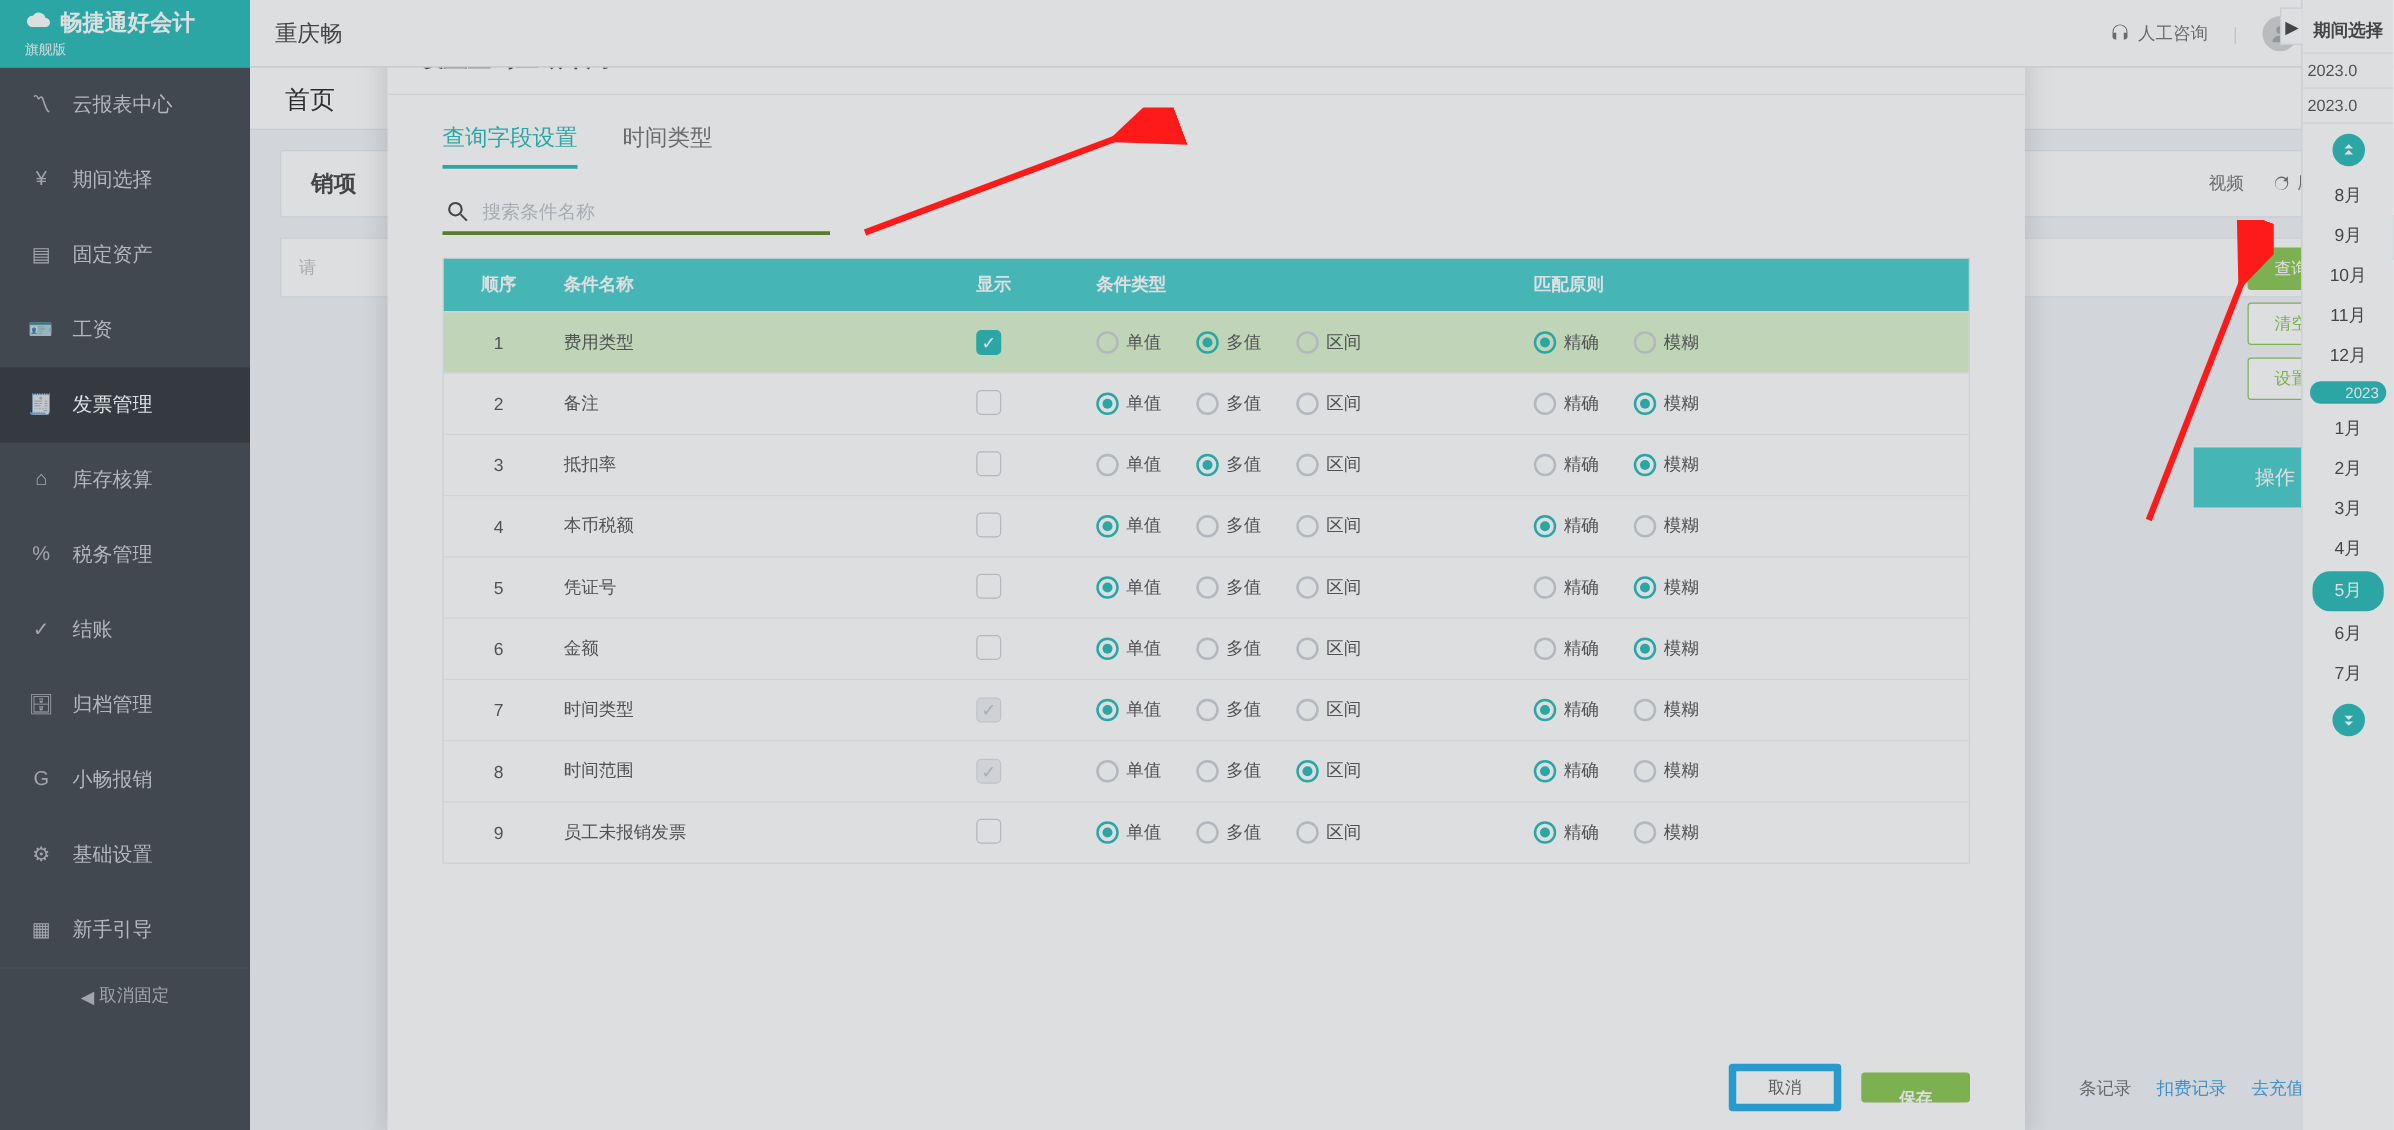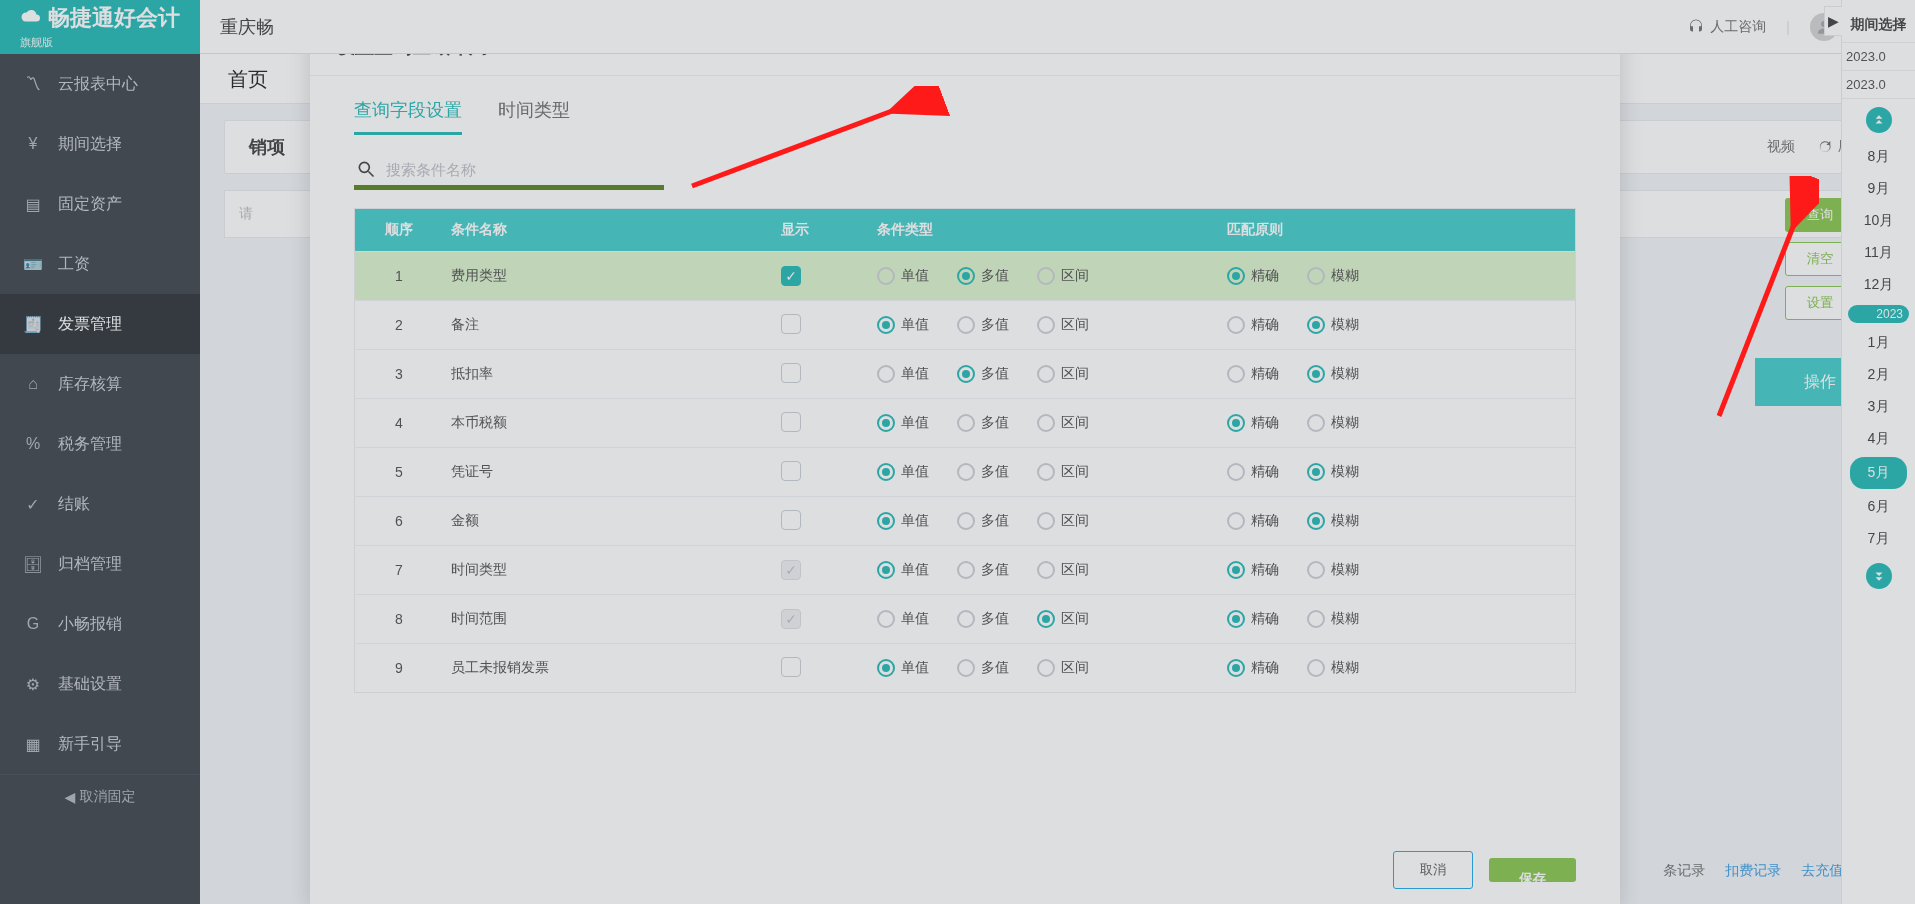--- a/index.html
+++ b/index.html
@@ -1,21 +1,21 @@
 <!DOCTYPE html>
 <html><head>
 <meta charset="utf-8">
 <style>
   * { box-sizing: border-box; margin: 0; padding: 0; }
   body { font-family: "Microsoft YaHei", Arial, sans-serif; font-size: 14px; color: #333; background: #f5f5f5; width: 1915px; height: 904px; overflow: hidden; position: relative; }
 
   
   .topbar { position: absolute; top: 0; left: 0; right: 0; height: 54px; background: #fff; border-bottom: 1px solid #e0e0e0; display: flex; align-items: center; z-index: 1; }
   .logo { width: 200px; height: 54px; background: #13b5b1; color: #fff; display: flex; flex-direction: column; justify-content: center; padding-left: 20px; }
-  .logo-main { font-size: 22px; font-weight: bold; display: flex; align-items: center; gap: 6px; }
+  .logo-main { font-size: 18px; font-weight: bold; display: flex; align-items: center; gap: 6px; }
   .logo-sub { font-size: 11px; opacity: .9; margin-top: 2px; }
   .topbar-right { margin-left: auto; display: flex; align-items: center; gap: 20px; padding-right: 30px; color: #666; }
   .topbar-item { display: flex; align-items: flex-start; gap: 5px; cursor: pointer; }
   .topbar-sep { color: #ddd; }
   .avatar { width: 28px; height: 28px; border-radius: 50%; background: #d0d0d0; display: inline-flex; align-items: center; justify-content: center; color: #888; }
 
   
   .sidebar { position: absolute; top: 54px; left: 0; width: 200px; bottom: 0; background: #30373f; color: #c6cad1; overflow-y: auto; z-index: 1; }
   .sidebar-item { display: flex; align-items: center; gap: 14px; height: 60px; padding: 0 22px; cursor: pointer; font-size: 16px; }
   .sidebar-item.active { background: #1f252b; color: #fff; }
@@ -25,21 +25,21 @@
   
   .main { position: absolute; top: 54px; left: 200px; right: 0; bottom: 0; background: #f1f4f7; overflow: hidden; }
   .tabs-row { height: 50px; background: #fff; display: flex; align-items: flex-end; padding-left: 24px; gap: 30px; border-bottom: 1px solid #e5e8ec; }
   .tab { padding: 10px 4px; color: #111; font-size: 20px; }
   .tab-close { position: absolute; right: 42px; top: 8px; width: 32px; height: 32px; border: 1px solid #ddd; background: #fff; display: flex; align-items: center; justify-content: center; cursor: pointer; }
   .tab-expand { position: absolute; right: 4px; top: 8px; width: 32px; height: 32px; border: 1px solid #ddd; background: #fff; display: flex; align-items: center; justify-content: center; cursor: pointer; }
   .toolbar { height: 54px; display: flex; align-items: center; padding: 0 24px; background: #fff; margin: 16px 24px 0; border: 1px solid #e5e8ec; border-radius: 2px; }
   .toolbar-left { font-weight: bold; font-size: 18px; color: #333; }
   .toolbar-right { margin-left: auto; display: flex; align-items: center; gap: 22px; color: #666; }
   .toolbar-link { display: flex; align-items: center; gap: 5px; cursor: pointer; }
-  .side-buttons { position: absolute; right: 60px; top: 144px; display: flex; flex-direction: column; gap: 10px; z-index: 0; }
+  .side-buttons { position: absolute; right: 47px; top: 144px; display: flex; flex-direction: column; gap: 10px; z-index: 0; }
   .btn-query { background: #7fc241; color: #fff; border: none; height: 34px; width: 70px; border-radius: 3px; cursor: pointer; }
   .btn-outline { border: 1px solid #7fc241; color: #7fc241; background: #fff; height: 34px; width: 70px; border-radius: 3px; cursor: pointer; }
   .op-header { position: absolute; right: 30px; top: 304px; width: 130px; height: 48px; background: #36c9c6; color: #fff; display: flex; align-items: center; justify-content: center; font-size: 16px; }
   .period-btn { position: absolute; right: 0; top: 118px; background: #13b5b1; color: #fff; height: 36px; padding: 0 16px; border: none; display: flex; align-items: center; gap: 4px; cursor: pointer; }
   .bottom-links { position: absolute; right: 40px; bottom: 24px; display: flex; gap: 20px; color: #2f97e0; align-items: center; }
   .bottom-links span { cursor: pointer; }
   .close-x { color: #666; cursor: pointer; }
 
   
   .hscroll { position: absolute; left: 200px; bottom: 4px; right: 60px; height: 14px; background: transparent; }
@@ -57,21 +57,21 @@
 
   
   .overlay { position: absolute; inset: 0; background: rgba(120,125,131,.25); z-index: 10; }
   .modal { position: absolute; left: 310px; top: 18px; width: 1310px; bottom: 0; background: #fff; border-radius: 4px 4px 0 0; box-shadow: 0 6px 24px rgba(0,0,0,.18); display: flex; flex-direction: column; overflow: hidden; }
   .modal-header { height: 58px; display: flex; align-items: center; padding: 0 26px; border-bottom: 1px solid #eee; }
   .modal-title { font-size: 19px; font-weight: bold; color: #333; }
   .modal-close { margin-left: auto; width: 30px; height: 30px; display: flex; align-items: center; justify-content: center; cursor: pointer; color: #333; font-size: 20px; }
   .modal-tabs { display: flex; gap: 36px; padding: 22px 44px 0; text-align: center; }
   .modal-tab { font-size: 18px; color: #666; padding-bottom: 10px; cursor: pointer; }
   .modal-tab.active { color: #13b5b1; border-bottom: 3px solid #13b5b1; }
-  .modal-search { margin: 18px 44px 0; width: 310px; border-bottom: 5px solid #4d7c0f; display: flex; align-items: center; gap: 10px; padding: 6px 2px; }
+  .modal-search { margin: 18px 44px 0; width: 310px; border-bottom: 3px solid #4d7c0f; display: flex; align-items: center; gap: 10px; padding: 6px 2px; }
   .modal-search input { border: none; outline: none; font-size: 15px; flex: 1; color: #333; }
   .modal-search input::placeholder { color: #b7bcc2; }
 
   .grid { margin: 18px 44px 0; border: 1px solid #e9edf0; }
   .grid-head { display: flex; background: #36c9c6; color: #fff; font-weight: bold; height: 42px; align-items: center; }
   .col-seq { width: 88px; text-align: center; }
   .col-name { width: 338px; padding-left: 8px; }
   .col-show { width: 88px; text-align: left; }
   .col-type { width: 350px; padding-left: 8px; }
   .col-match { flex: 1; padding-left: 8px; }
@@ -80,21 +80,21 @@
   .chk { width: 20px; height: 20px; border: 1px solid #c6ccd2; border-radius: 4px; display: inline-flex; align-items: center; justify-content: center; background: #fff; }
   .chk.on { background: #13b5b1; border-color: #13b5b1; color: #fff; }
   .chk.disabled { background: #eceef1; color: #b9bfc6; border-color: #d8dce1; }
   .radio-group { display: flex; gap: 28px; }
   .radio { display: inline-flex; align-items: center; gap: 6px; cursor: pointer; }
   .rdot { width: 18px; height: 18px; border: 2px solid #c6ccd2; border-radius: 50%; display: inline-flex; align-items: center; justify-content: center; }
   .rdot.on { border-color: #13b5b1; }
   .rdot.on::after { content: ""; width: 8px; height: 8px; border-radius: 50%; background: #13b5b1; }
 
   .modal-footer { margin-top: auto; height: 68px; display: flex; align-items: center; justify-content: flex-end; gap: 16px; padding: 0 44px; }
-  .btn-cancel { height: 38px; padding: 0 26px; border: 1px solid #0ea5e9; background: #fff; color: #555; border-radius: 3px; cursor: pointer; }
+  .btn-cancel { height: 38px; padding: 0 26px; border: 6px solid #0ea5e9; background: #fff; color: #555; border-radius: 3px; cursor: pointer; }
   .btn-save { height: 24px; padding: 12px 30px; border: none; background: #7fc241; color: #fff; border-radius: 3px; cursor: pointer; font-weight: bold; }
 
   
   .arrow1 { position: absolute; left: 672px; top: 86px; z-index: 30; pointer-events: none; }
   .arrow2 { position: absolute; right: 96px; top: 176px; z-index: 30; pointer-events: none; }
 
   
   svg { display: block; }
 </style>
 </head>

